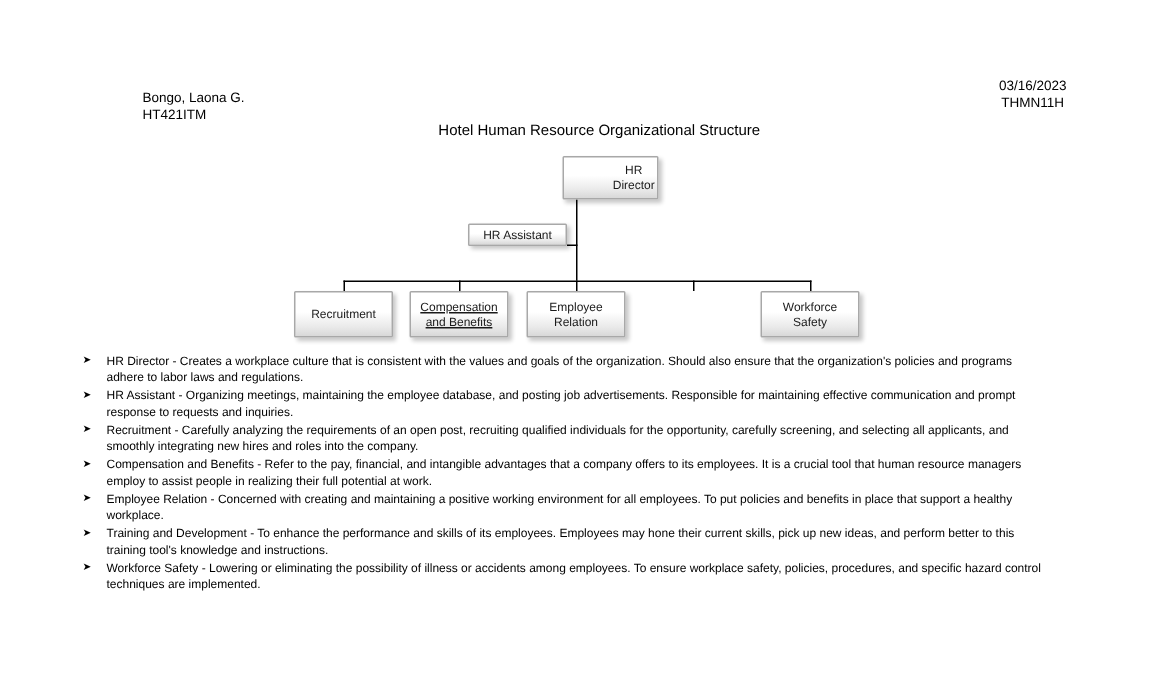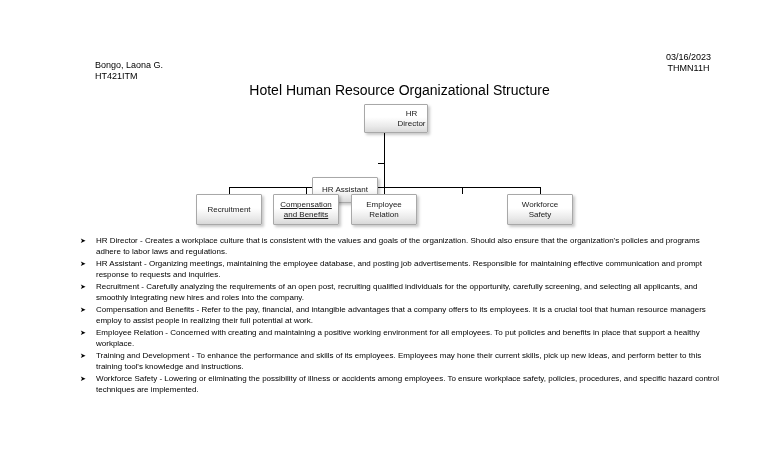--- a/index.html
+++ b/index.html
@@ -31,49 +31,49 @@
     font-size: 9px;
     line-height: 11px;
     text-align: center;
     white-space: pre;
   }
   .doc-title {
     position: absolute;
     left: 0; right: 0;
     top: 82px;
     text-align: center;
-    font-size: 14px;
+    font-size: 10px;
     margin-left: 31px;
   }
   
   .chart { position: absolute; left: 0; top: 0; width: 768px; height: 240px; }
   .node {
     position: absolute;
     box-sizing: border-box;
     border: 1px solid #a8a8a8;
     border-radius: 1px;
     background: linear-gradient(#ffffff 45%, #e9e9e9 80%, #d8d8d8 100%);
     box-shadow: 2px 2px 3px rgba(0,0,0,0.22);
     display: flex;
     align-items: center;
     justify-content: center;
     text-align: center;
     font-size: 8px;
     line-height: 9.5px;
     color: #1a1a1a;
     padding: 2px;
   }
-  .node-director  { left: 364px; top: 104px; width: 64px; height: 29px; padding-left: 33px; }
-  .node-assistant { left: 312px; top: 149px; width: 66px; height: 26px; margin-top: 28px; }
+  .node-director  { left: 375px; top: 104px; width: 64px; height: 29px; padding-left: 33px; }
+  .node-assistant { left: 312px; top: 149px; width: 66px; height: 15px; }
   .node-child     { top: 194px; width: 66px; height: 31px; }
   .line { position: absolute; background: #000000; }
   
   .bullets {
     position: absolute;
-    left: 80px; top: 235px;
+    left: 55px; top: 235px;
     width: 644px;
   }
   .bullet-item {
     display: flex;
     align-items: flex-start;
     margin-bottom: 1px;
   }
   .bullet-glyph {
     flex: 0 0 16px;
     font-size: 7px;

